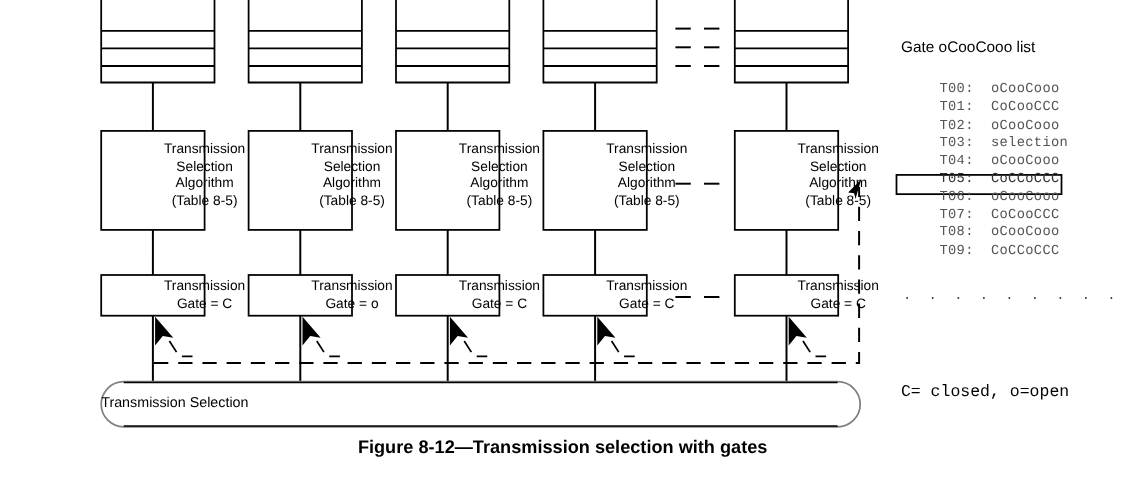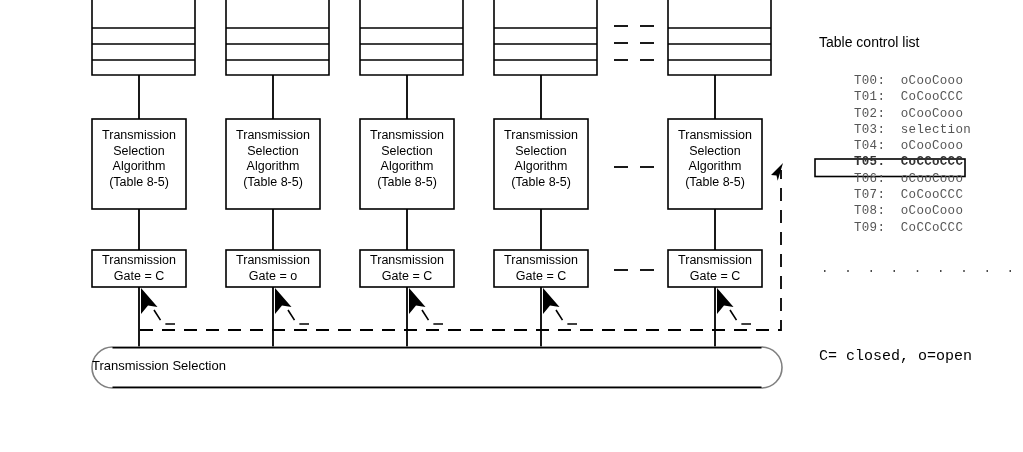--- a/index.html
+++ b/index.html
@@ -9,41 +9,42 @@
     color:#000;overflow:hidden;position:relative;
   }
   #stage{position:absolute;left:0;top:0;width:1023px;height:452px;}
   svg.layer{position:absolute;left:0;top:0;width:1023px;height:452px;}
 
   .boxtext{
     position:absolute;text-align:center;
     font-family:"Liberation Sans", sans-serif;
     font-size:12.5px;line-height:15.5px;color:#000;
     white-space:pre-line;
+    margin-left:47px;
   }
   .algo-text{width:94px;}
   .gate-text{width:94px;}
 
   .bar-label{
     position:absolute;left:92px;top:358px;width:742px;
     text-align:left;font-size:13px;color:#000;
   }
 
   .gcl-title{
     position:absolute;left:819px;top:34px;
     font-size:14px;color:#000;
   }
   .gcl-rows{
     position:absolute;left:819px;top:73px;
     font-family:"Liberation Mono", monospace;
     font-size:12.5px;line-height:16.3px;color:#555;
     letter-spacing:0.3px;
   }
   .gcl-row{white-space:pre;height:16.3px;margin-left:35px;}
-  .gcl-row.hl{color:#333;font-weight:bold;}
+  .gcl-row.hl{color:#333;}
   .gcl-dots{
     position:absolute;left:821px;top:262px;
     font-family:"Liberation Mono", monospace;
     font-size:12.5px;color:#444;letter-spacing:4.1px;white-space:pre;
   }
   .gcl-tail{
     position:absolute;left:819px;top:297px;
     font-family:"Liberation Mono", monospace;
     font-size:12.5px;line-height:16.3px;color:#555;
     letter-spacing:0.3px;
@@ -183,33 +184,34 @@
       <div class="boxtext algo-text" style="left: 668px; top: 128px;">Transmission
 Selection
 Algorithm
 (Table 8-5)</div>
       <div class="boxtext gate-text" style="left: 668px; top: 253px;">Transmission
 Gate = C</div>
     </div>
 
   <div class="bar-label">Transmission Selection</div>
 
-  <div class="gcl-title">Table control list</div>
+  <div class="gcl-title">Gate oCooCooo list</div>
 
   <div class="gcl-rows" id="gclRows">
       <div class="gcl-row"><span>T00</span>:  <span>oCooCooo</span></div>
       <div class="gcl-row"><span>T01</span>:  <span>CoCooCCC</span></div>
       <div class="gcl-row"><span>T02</span>:  <span>oCooCooo</span></div>
       <div class="gcl-row"><span>T03</span>:  <span>selection</span></div>
       <div class="gcl-row"><span>T04</span>:  <span>oCooCooo</span></div>
       <div class="gcl-row hl"><span>T05</span>:  <span>CoCCoCCC</span></div>
       <div class="gcl-row"><span>T06</span>:  <span>oCooCooo</span></div>
       <div class="gcl-row"><span>T07</span>:  <span>CoCooCCC</span></div>
       <div class="gcl-row"><span>T08</span>:  <span>oCooCooo</span></div>
       <div class="gcl-row"><span>T09</span>:  <span>CoCCoCCC</span></div>
     </div>
 
   <div class="gcl-dots">. . . . . . . . . . . .</div>
 
 
   <div class="gcl-legend">C= closed, o=open</div>
 
+  <div class="caption">Figure 8-12—Transmission selection with gates</div>
 </div>
 
 </body></html>

